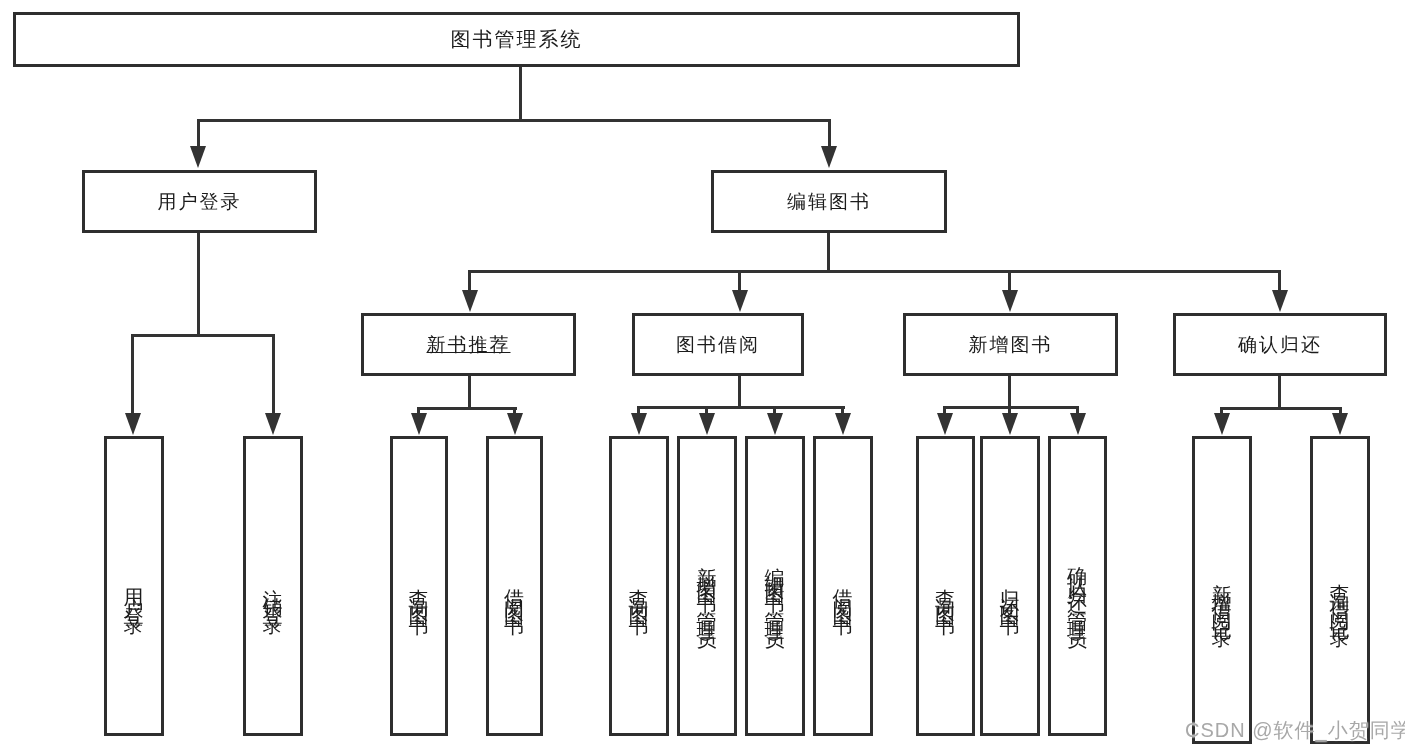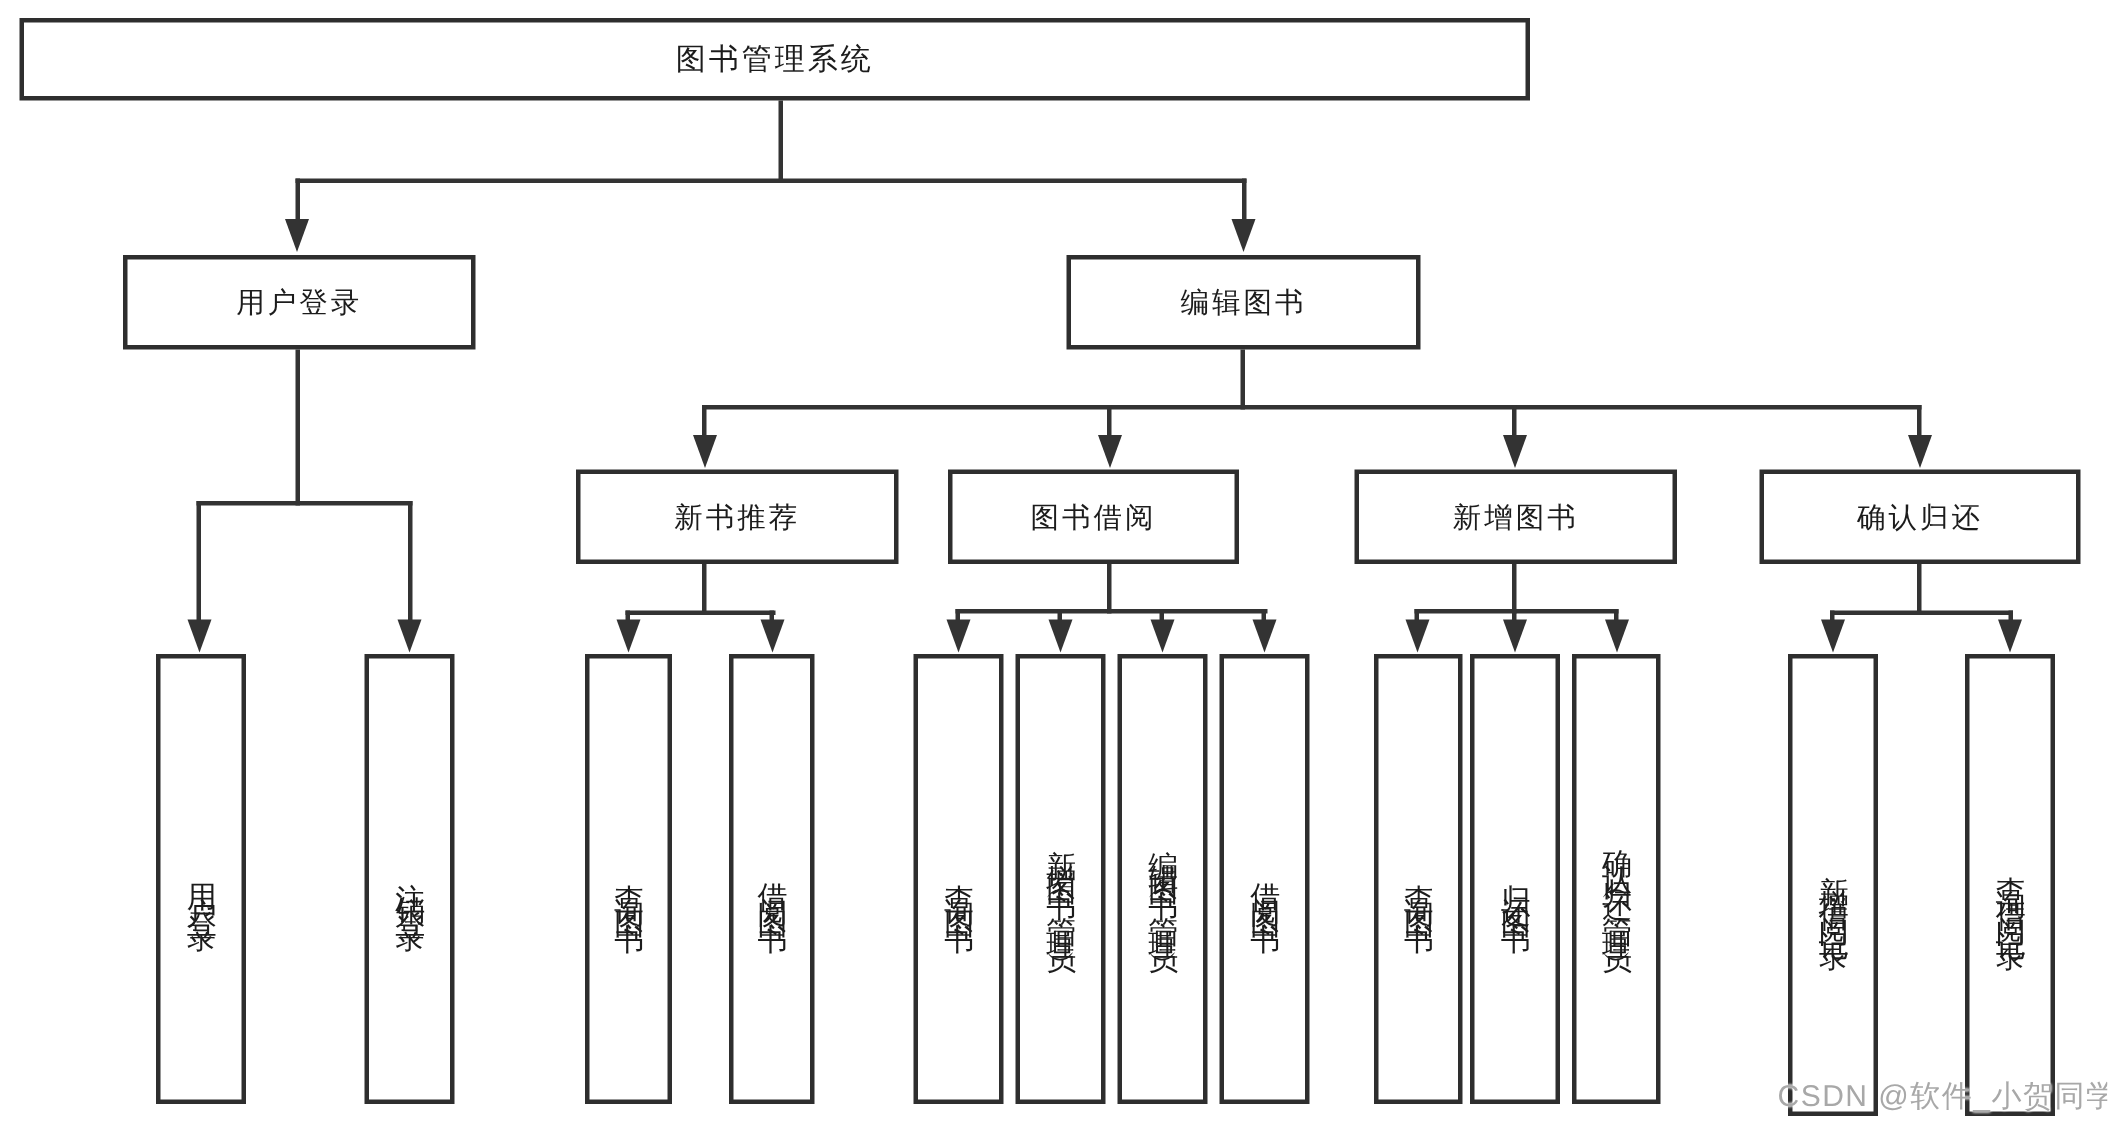--- a/index.html
+++ b/index.html
@@ -93,22 +93,22 @@
   <div class="hline" style="left:468px; top:270px; width:813px;"></div>
   <div class="vline" style="left:468px; top:270px; height:22px;"></div>
   <div class="arrow" style="left:462px; top:290px;"></div>
   <div class="vline" style="left:738px; top:270px; height:22px;"></div>
   <div class="arrow" style="left:732px; top:290px;"></div>
   <div class="vline" style="left:1008px; top:270px; height:22px;"></div>
   <div class="arrow" style="left:1002px; top:290px;"></div>
   <div class="vline" style="left:1278px; top:270px; height:22px;"></div>
   <div class="arrow" style="left:1272px; top:290px;"></div>
 
-  <div class="node horiz" style="left:384px; top:313px; width:215px; height:63px;">新书推荐</div>
-  <div class="node horiz" style="left:632px; top:313px; width:194px; height:63px;">图书借阅</div>
+  <div class="node horiz" style="left:361px; top:313px; width:215px; height:63px;text-decoration:underline;">新书推荐</div>
+  <div class="node horiz" style="left:632px; top:313px; width:172px; height:63px;">图书借阅</div>
   <div class="node horiz" style="left:903px; top:313px; width:215px; height:63px;">新增图书</div>
   <div class="node horiz" style="left:1173px; top:313px; width:214px; height:63px;">确认归还</div>
 
   <div class="vline" style="left:468px; top:376px; height:34px;"></div>
   <div class="hline" style="left:417px; top:407px; width:100px;"></div>
   <div class="vline" style="left:417px; top:407px; height:9px;"></div>
   <div class="arrow" style="left:411px; top:413px;"></div>
   <div class="vline" style="left:513px; top:407px; height:9px;"></div>
   <div class="arrow" style="left:507px; top:413px;"></div>
 

